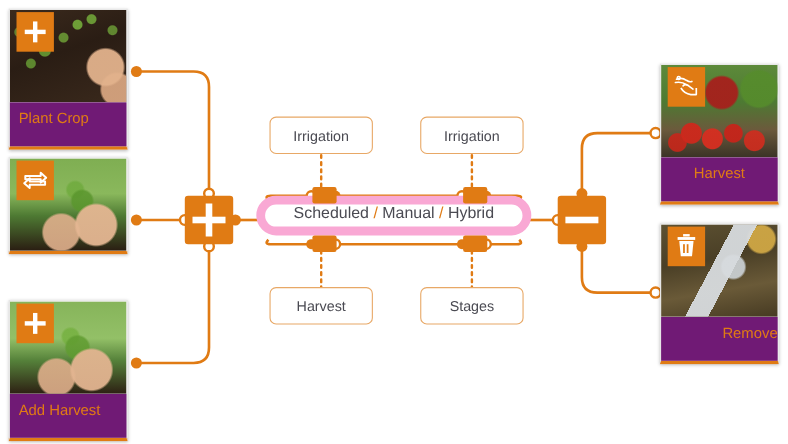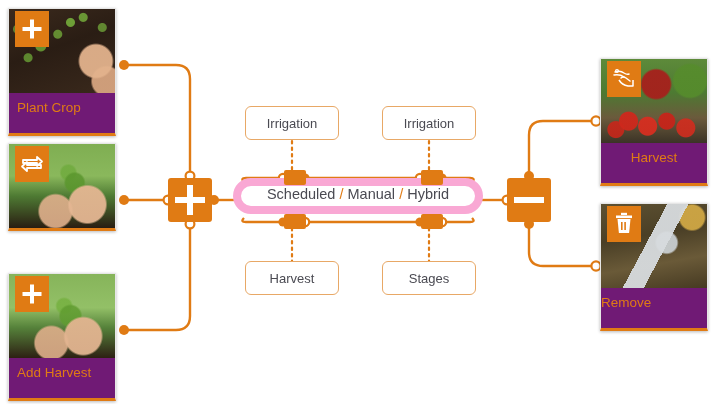--- a/index.html
+++ b/index.html
@@ -273,21 +273,21 @@
       <div class="badge">
         <svg width="22" height="24" viewBox="0 0 22 24">
           <rect x="3" y="3.5" width="16" height="2.6" fill="#fff"></rect>
           <rect x="8" y="0.8" width="6" height="2.2" fill="#fff"></rect>
           <path d="M4.5 7 h13 l-1.4 14 h-10.2 z" fill="#fff"></path>
           <rect x="8" y="10" width="1.6" height="8" fill="#E07B14"></rect>
           <rect x="11.3" y="10" width="1.6" height="8" fill="#E07B14"></rect>
         </svg>
       </div>
     </div>
-    <div class="caption" style="text-align:left;padding-left:0;">Remove</div>
+    <div class="caption" style="text-align:right;padding-left:0;">Remove</div>
   </div>
 
   <div class="junc" style="left:168px;top:178px;">
     <svg width="44" height="44" viewBox="0 0 44 44">
       <rect x="19" y="7" width="6" height="30" fill="#fff"></rect>
       <rect x="7" y="19" width="30" height="6" fill="#fff"></rect>
     </svg>
   </div>
 
   <div class="junc" style="left:507px;top:178px;">

